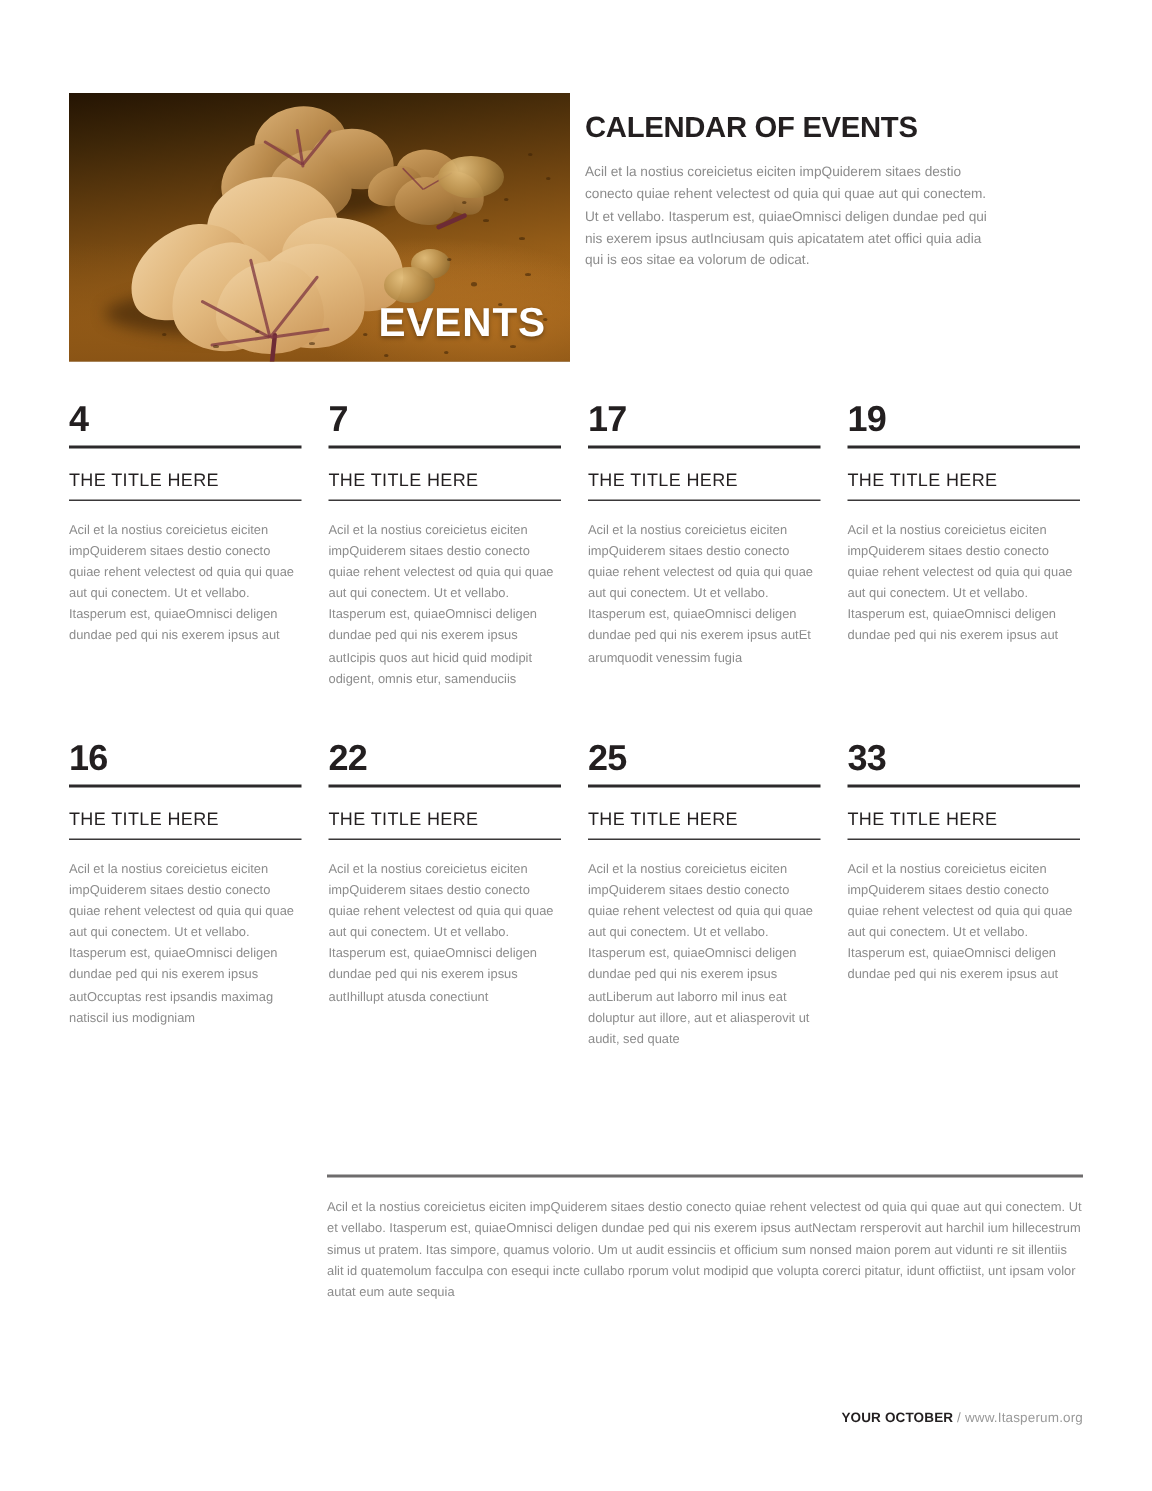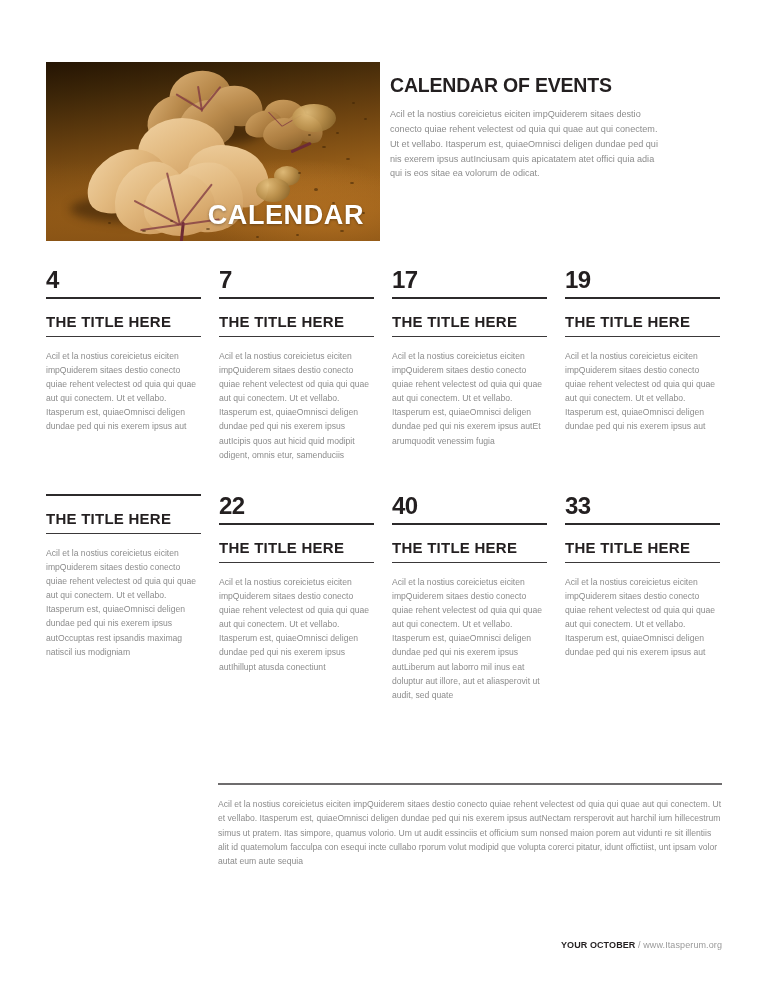--- a/index.html
+++ b/index.html
@@ -166,22 +166,22 @@
     line-height: 1;
     padding-bottom: 5px;
     font-family: "Liberation Sans", sans-serif;
   }
   .rule-thick {
     height: 0;
     border-top: 2.6px solid #2c2a2b;
     margin-bottom: 14px;
   }
   .event-title {
-    font-size: 15px;
-    font-weight: 700;
+    font-size: 12px;
+    font-weight: 400;
     letter-spacing: 0.25px;
     color: #231f20;
     padding-bottom: 6px;
   }
   .rule-thin {
     height: 0;
     border-top: 1.6px solid #3a3839;
     margin-bottom: 12px;
   }
   .event-body {
@@ -289,21 +289,21 @@
       <div class="speck" style="left:160px; top:166px; width:4px; height:2px;"></div>
       <div class="speck" style="left:124px; top:158px; width:3px; height:2px;"></div>
       <div class="speck" style="left:96px; top:168px; width:4px; height:2px;"></div>
       <div class="speck" style="left:62px; top:160px; width:3px; height:2px;"></div>
       <div class="speck" style="left:318px; top:56px; width:3px; height:2px;"></div>
       <div class="speck" style="left:306px; top:40px; width:3px; height:2px;"></div>
       <div class="speck" style="left:294px; top:168px; width:4px; height:2px;"></div>
       <div class="speck" style="left:250px; top:172px; width:3px; height:2px;"></div>
       <div class="speck" style="left:210px; top:174px; width:3px; height:2px;"></div>
     </div>
-    <div class="hero-month">CALENDAR</div>
+    <div class="hero-month">EVENTS</div>
   </div>
 
   <div class="intro">
     <h1 class="intro-title">CALENDAR OF EVENTS</h1>
     <p class="intro-body">Acil et la nostius coreicietus eiciten impQuiderem sitaes destio conecto quiae rehent velectest od quia qui quae aut qui conectem. Ut et vellabo. Itasperum est, quiaeOmnisci deligen dundae ped qui nis exerem ipsus autInciusam quis apicatatem atet offici quia adia qui is eos sitae ea volorum de odicat.</p>
   </div>
 
   <div class="grid grid-row-1">
     <div class="grid-inner">
       <div class="event">
@@ -333,34 +333,35 @@
         <div class="event-title">THE TITLE HERE</div>
         <div class="rule-thin"></div>
         <div class="event-body">Acil et la nostius coreicietus eiciten impQuiderem sitaes destio conecto quiae rehent velectest od quia qui quae aut qui conectem. Ut et vellabo. Itasperum est, quiaeOmnisci deligen dundae ped qui nis exerem ipsus aut</div>
       </div>
     </div>
   </div>
 
   <div class="grid grid-row-2">
     <div class="grid-inner">
       <div class="event">
+        <div class="event-date">16</div>
         <div class="rule-thick"></div>
         <div class="event-title">THE TITLE HERE</div>
         <div class="rule-thin"></div>
         <div class="event-body">Acil et la nostius coreicietus eiciten impQuiderem sitaes destio conecto quiae rehent velectest od quia qui quae aut qui conectem. Ut et vellabo. Itasperum est, quiaeOmnisci deligen dundae ped qui nis exerem ipsus autOccuptas rest ipsandis maximag natiscil ius modigniam</div>
       </div>
       <div class="event">
         <div class="event-date">22</div>
         <div class="rule-thick"></div>
         <div class="event-title">THE TITLE HERE</div>
         <div class="rule-thin"></div>
         <div class="event-body">Acil et la nostius coreicietus eiciten impQuiderem sitaes destio conecto quiae rehent velectest od quia qui quae aut qui conectem. Ut et vellabo. Itasperum est, quiaeOmnisci deligen dundae ped qui nis exerem ipsus autIhillupt atusda conectiunt</div>
       </div>
       <div class="event">
-        <div class="event-date">40</div>
+        <div class="event-date">25</div>
         <div class="rule-thick"></div>
         <div class="event-title">THE TITLE HERE</div>
         <div class="rule-thin"></div>
         <div class="event-body">Acil et la nostius coreicietus eiciten impQuiderem sitaes destio conecto quiae rehent velectest od quia qui quae aut qui conectem. Ut et vellabo. Itasperum est, quiaeOmnisci deligen dundae ped qui nis exerem ipsus autLiberum aut laborro mil inus eat doluptur aut illore, aut et aliasperovit ut audit, sed quate</div>
       </div>
       <div class="event">
         <div class="event-date">33</div>
         <div class="rule-thick"></div>
         <div class="event-title">THE TITLE HERE</div>
         <div class="rule-thin"></div>

